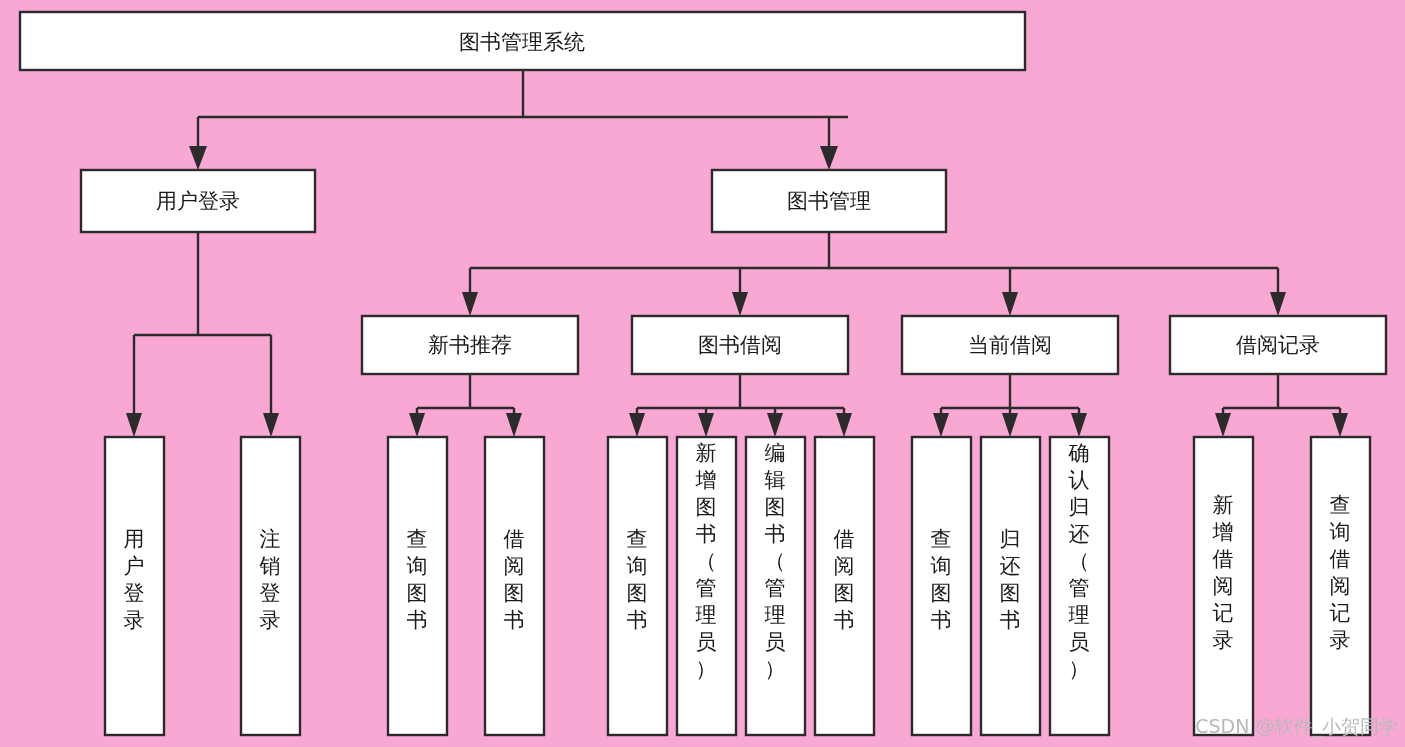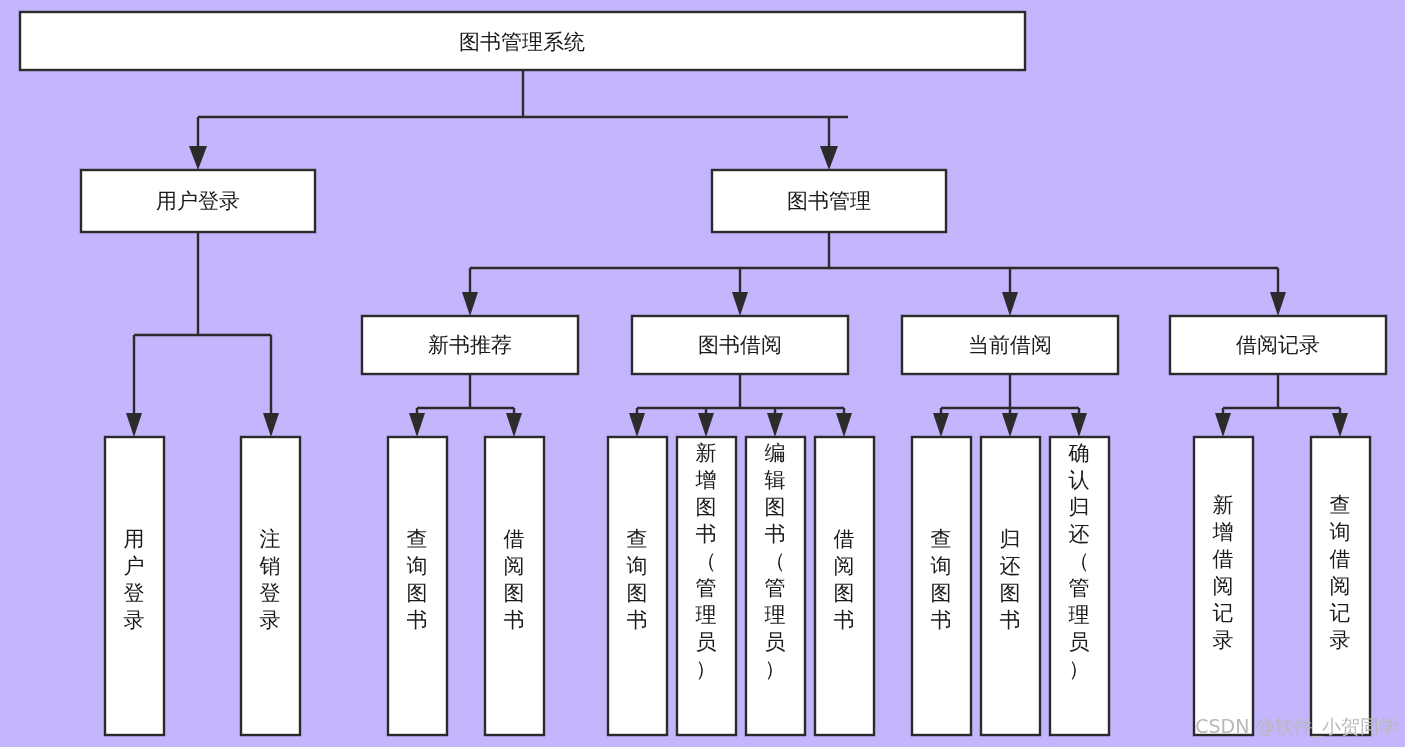--- a/index.html
+++ b/index.html
@@ -8,21 +8,21 @@
     padding: 0;
     background: #ffffff;
   }
   body {
     font-family: "DejaVu Sans", "Liberation Sans", sans-serif;
   }
   #diagram-root {
     position: relative;
     width: 1405px;
     height: 747px;
-    background: #c4b5fd;
+    background: #f9a8d4;
     overflow: hidden;
   }
   svg.diagram-canvas {
     position: absolute;
     left: 0;
     top: 0;
     width: 1405px;
     height: 747px;
     display: block;
   }

